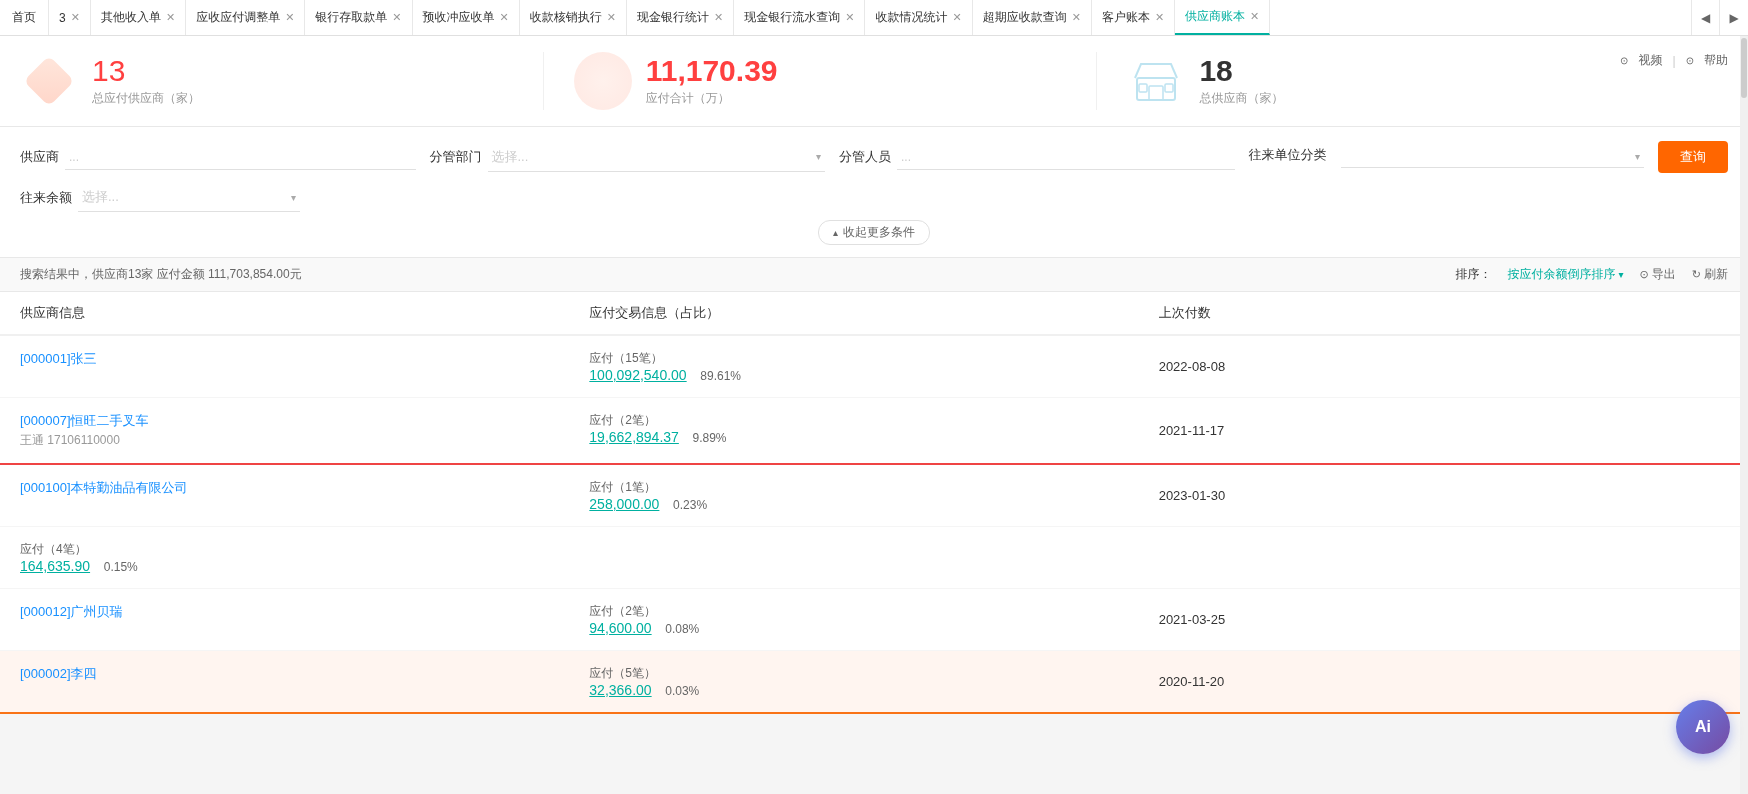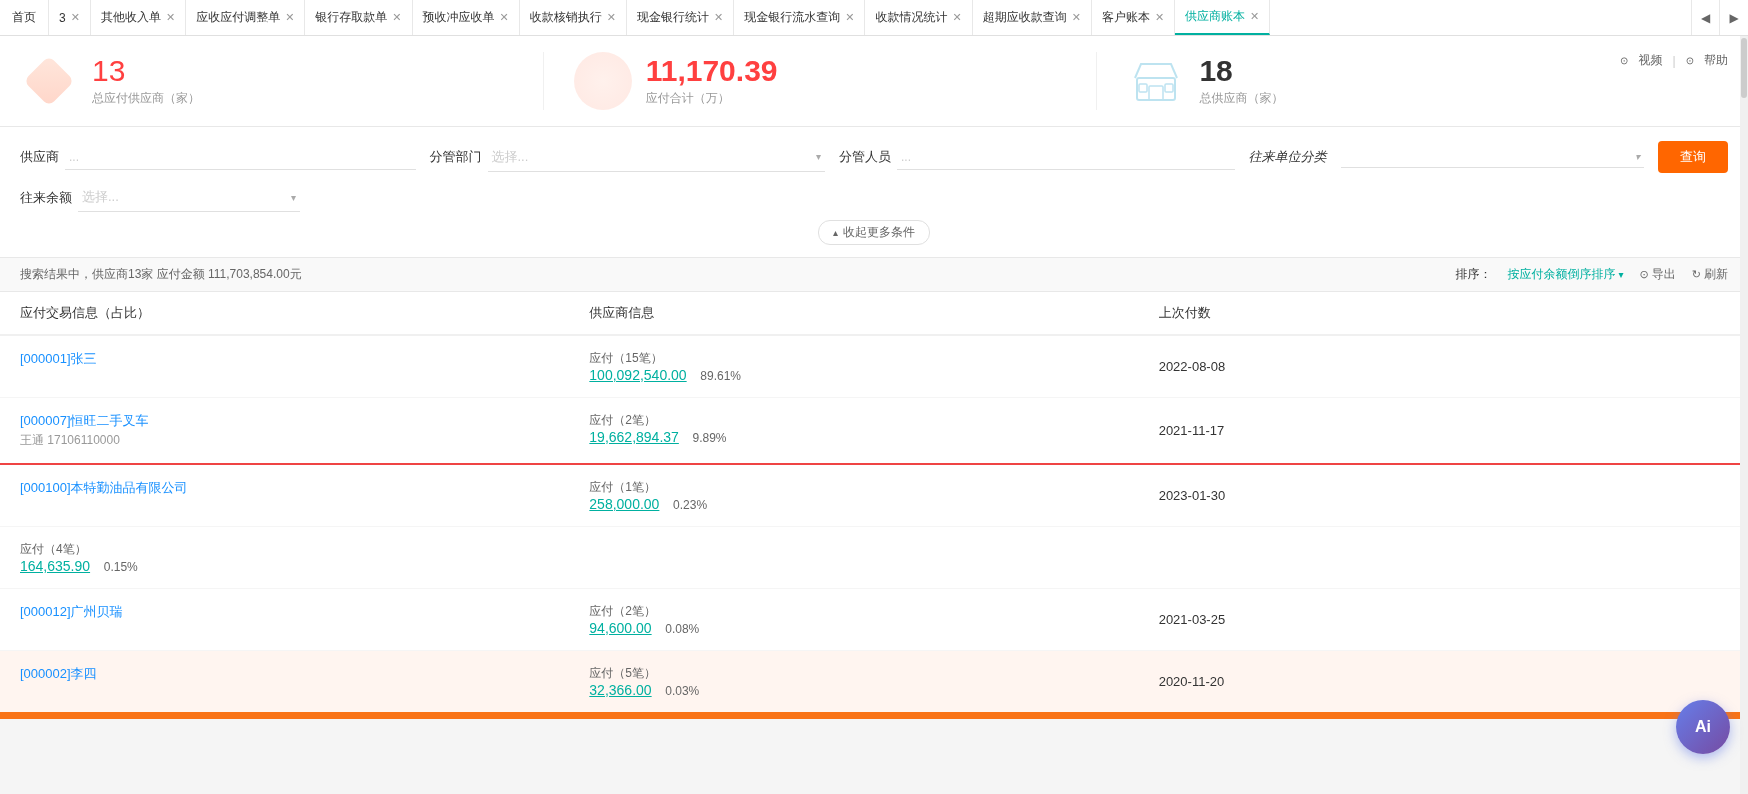--- a/index.html
+++ b/index.html
@@ -137,21 +137,21 @@
       </div>
     </div>
 
     <div style="display:flex;align-items:center;gap:6px;flex:1.2;">
       <span style="font-size:13px;color:#333;white-space:nowrap;">分管人员</span>
       <div style="flex:1;border:none;border-bottom:1px solid #e0e0e0;padding:5px 4px;display:flex;align-items:center;justify-content:space-between;cursor:pointer;min-width:0;">
         <span style="color:#ccc;font-size:12px;">...</span>
       </div>
     </div>
 
-    <div style="display:flex;align-items:center;gap:14px;flex:1.2;font-style:italic;">
+    <div style="display:flex;align-items:flex-start;gap:14px;flex:1.2;">
       <span style="font-size:13px;color:#333;white-space:nowrap;">往来单位分类</span>
       <div style="flex:1;border:none;border-bottom:1px solid #e0e0e0;padding:5px 4px;display:flex;align-items:center;justify-content:space-between;cursor:pointer;min-width:0;">
         <span style="color:#ccc;font-size:13px;"></span>
         <span style="color:#aaa;font-size:10px;">▾</span>
       </div>
     </div>
 
     <button style="background:#ff6600;color:#fff;border:none;padding:7px 22px;border-radius:4px;cursor:pointer;font-size:13px;white-space:nowrap;flex-shrink:0;">查询</button>
   </div>
 
@@ -188,22 +188,22 @@
     <div style="display:flex;align-items:center;gap:3px;color:#666;cursor:pointer;">
       <span style="font-size:11px;">↻</span>
       <span>刷新</span>
     </div>
   </div>
 </div>
 
 <div style="background:#fff;">
 
   <div style="display:grid;grid-template-columns:1fr 1fr 1fr;padding:12px 20px;border-bottom:2px solid #f0f0f0;">
+    <div style="font-size:13px;color:#333;font-weight:500;">供应商信息</div>
     <div style="font-size:13px;color:#333;font-weight:500;">应付交易信息（占比）</div>
-    <div style="font-size:13px;color:#333;font-weight:500;">供应商信息</div>
     <div style="font-size:13px;color:#333;font-weight:500;">上次付数</div>
   </div>
 
   <div style="display:grid;grid-template-columns:1fr 1fr 1fr;padding:14px 20px;border-bottom:1px solid #f5f5f5;cursor:pointer;">
     <div>
       <a href="#" style="color:#1890ff;text-decoration:none;font-size:13px;">[000001]</a><a href="#" style="color:#1890ff;text-decoration:none;font-size:13px;">张三</a>
     </div>
     <div>
       <div style="font-size:12px;color:#666;">应付（15笔）</div>
       <span style="color:#00b0a0;font-size:14px;font-weight:500;text-decoration:underline;cursor:pointer;">100,092,540.00</span>
@@ -251,21 +251,21 @@
       <a href="#" style="color:#1890ff;text-decoration:none;font-size:13px;">[000012]</a><a href="#" style="color:#1890ff;text-decoration:none;font-size:13px;">广州贝瑞</a>
     </div>
     <div>
       <div style="font-size:12px;color:#666;">应付（2笔）</div>
       <span style="color:#00b0a0;font-size:14px;font-weight:500;text-decoration:underline;cursor:pointer;">94,600.00</span>
       <span style="color:#666;font-size:12px;margin-left:10px;">0.08%</span>
     </div>
     <div style="color:#333;font-size:13px;display:flex;align-items:center;">2021-03-25</div>
   </div>
 
-  <div style="display:grid;grid-template-columns:1fr 1fr 1fr;padding:14px 20px;border-bottom:7px solid #f97316;cursor:pointer;background:#fff5f0;">
+  <div style="display:grid;grid-template-columns:1fr 1fr 1fr;padding:14px 20px;border-bottom:2px solid #f97316;cursor:pointer;background:#fff5f0;">
     <div>
       <a href="#" style="color:#1890ff;text-decoration:none;font-size:13px;">[000002]</a><a href="#" style="color:#1890ff;text-decoration:none;font-size:13px;">李四</a>
     </div>
     <div>
       <div style="font-size:12px;color:#666;">应付（5笔）</div>
       <span style="color:#00b0a0;font-size:14px;font-weight:500;text-decoration:underline;cursor:pointer;">32,366.00</span>
       <span style="color:#666;font-size:12px;margin-left:10px;">0.03%</span>
     </div>
     <div style="color:#333;font-size:13px;display:flex;align-items:center;">2020-11-20</div>
   </div>

